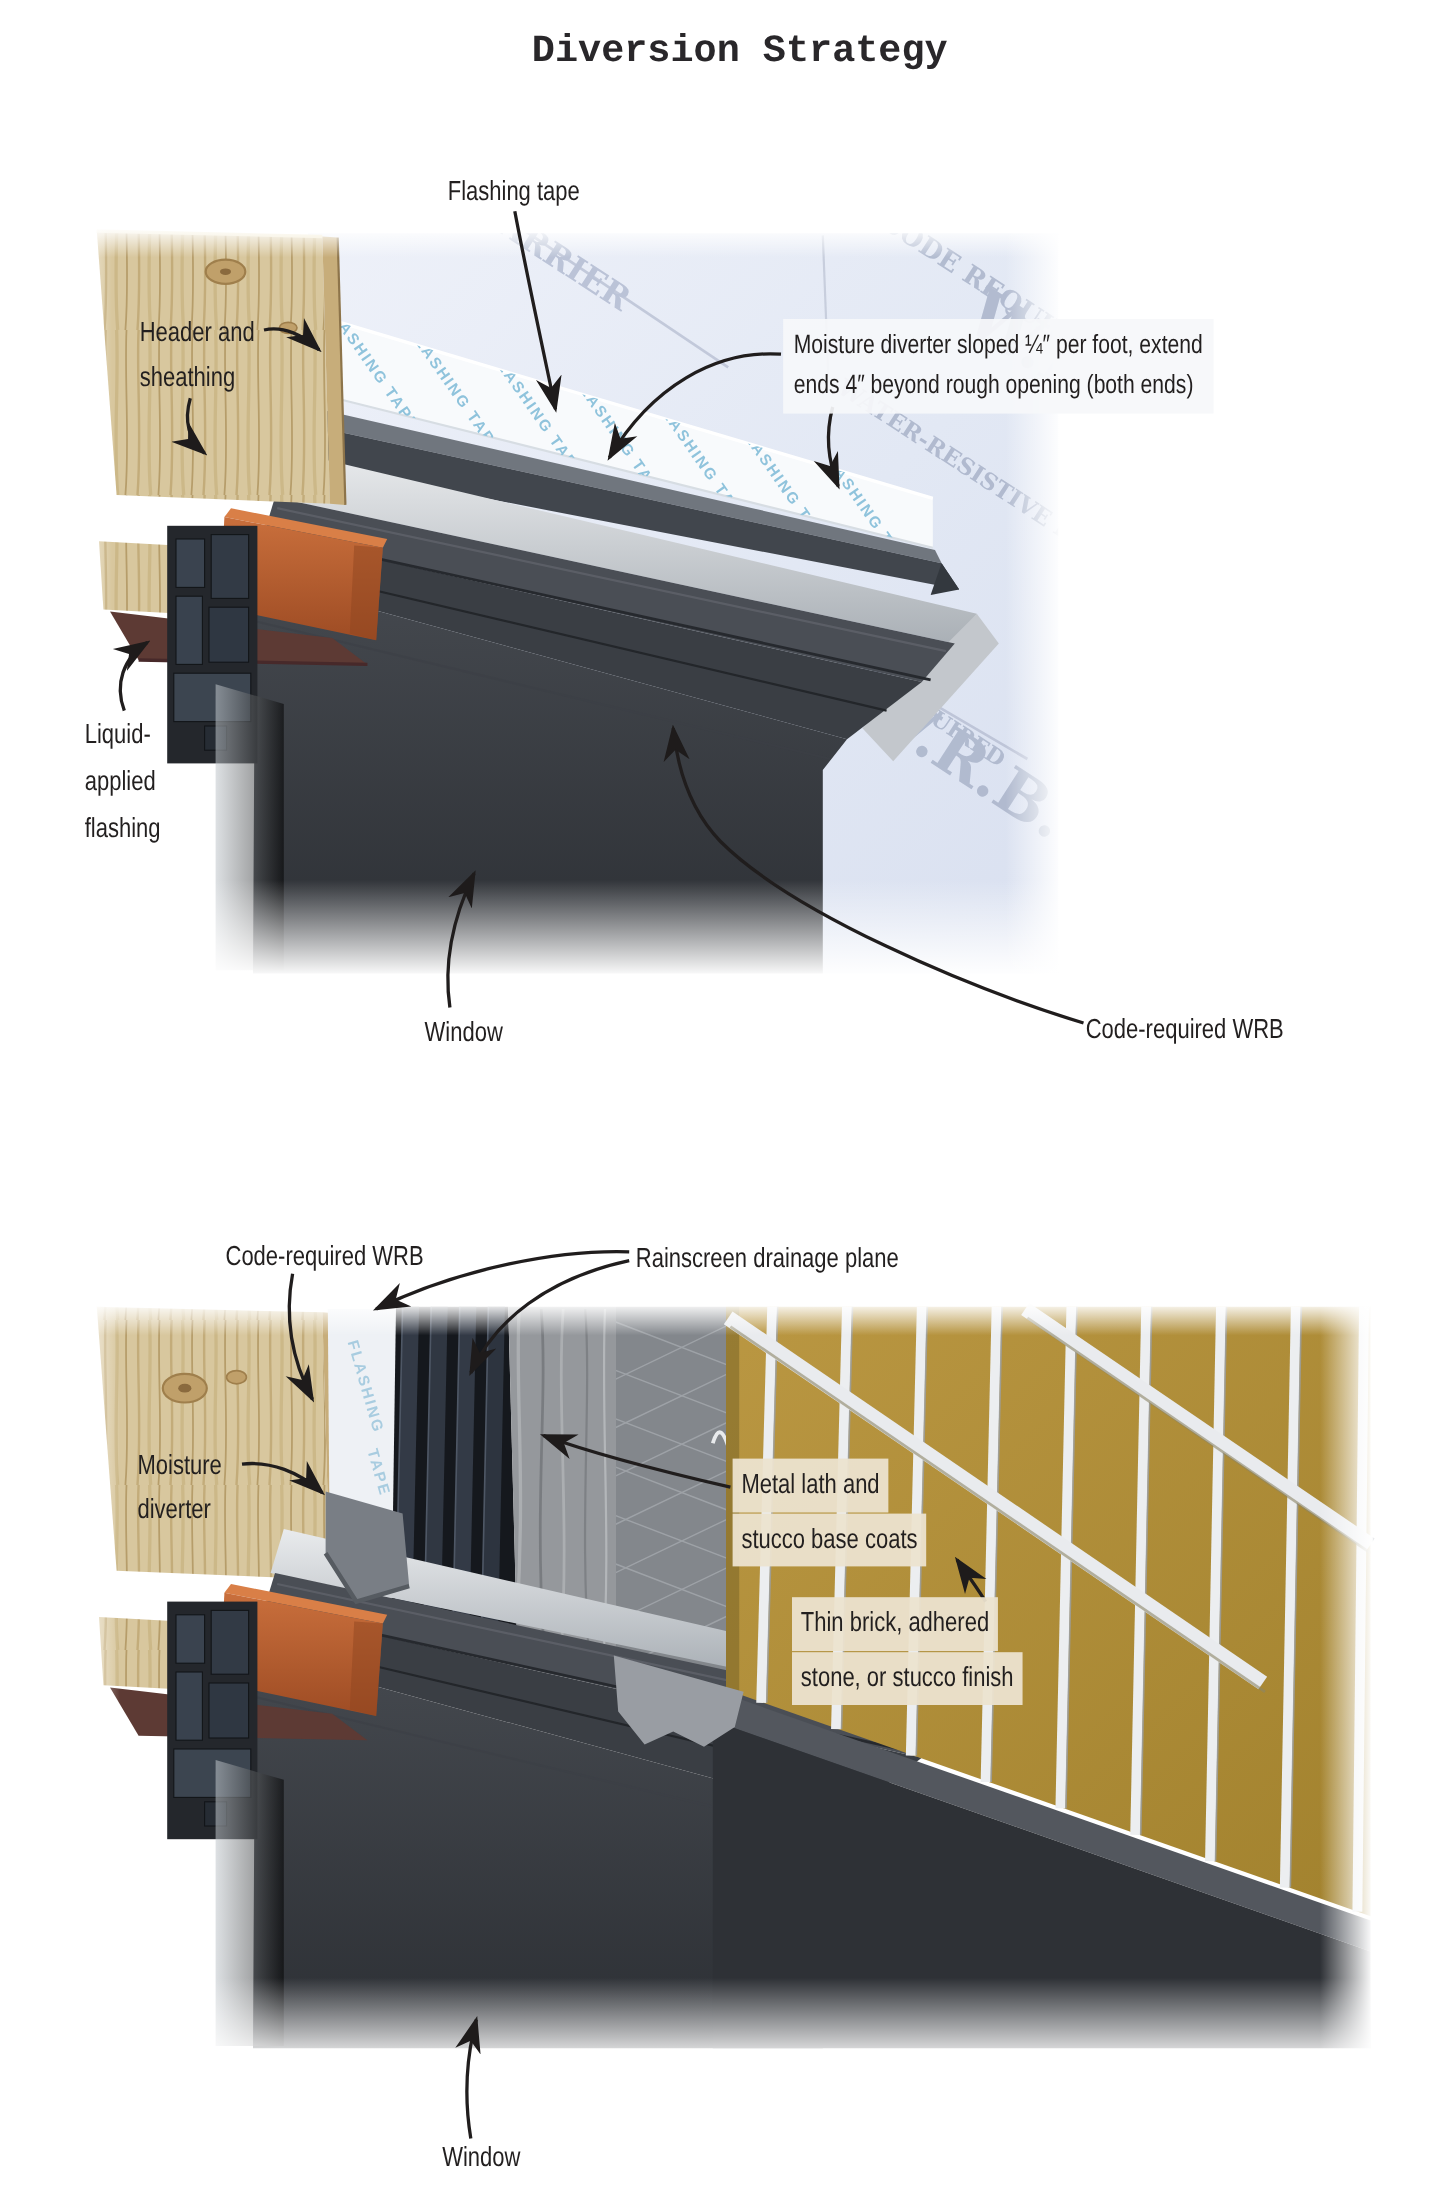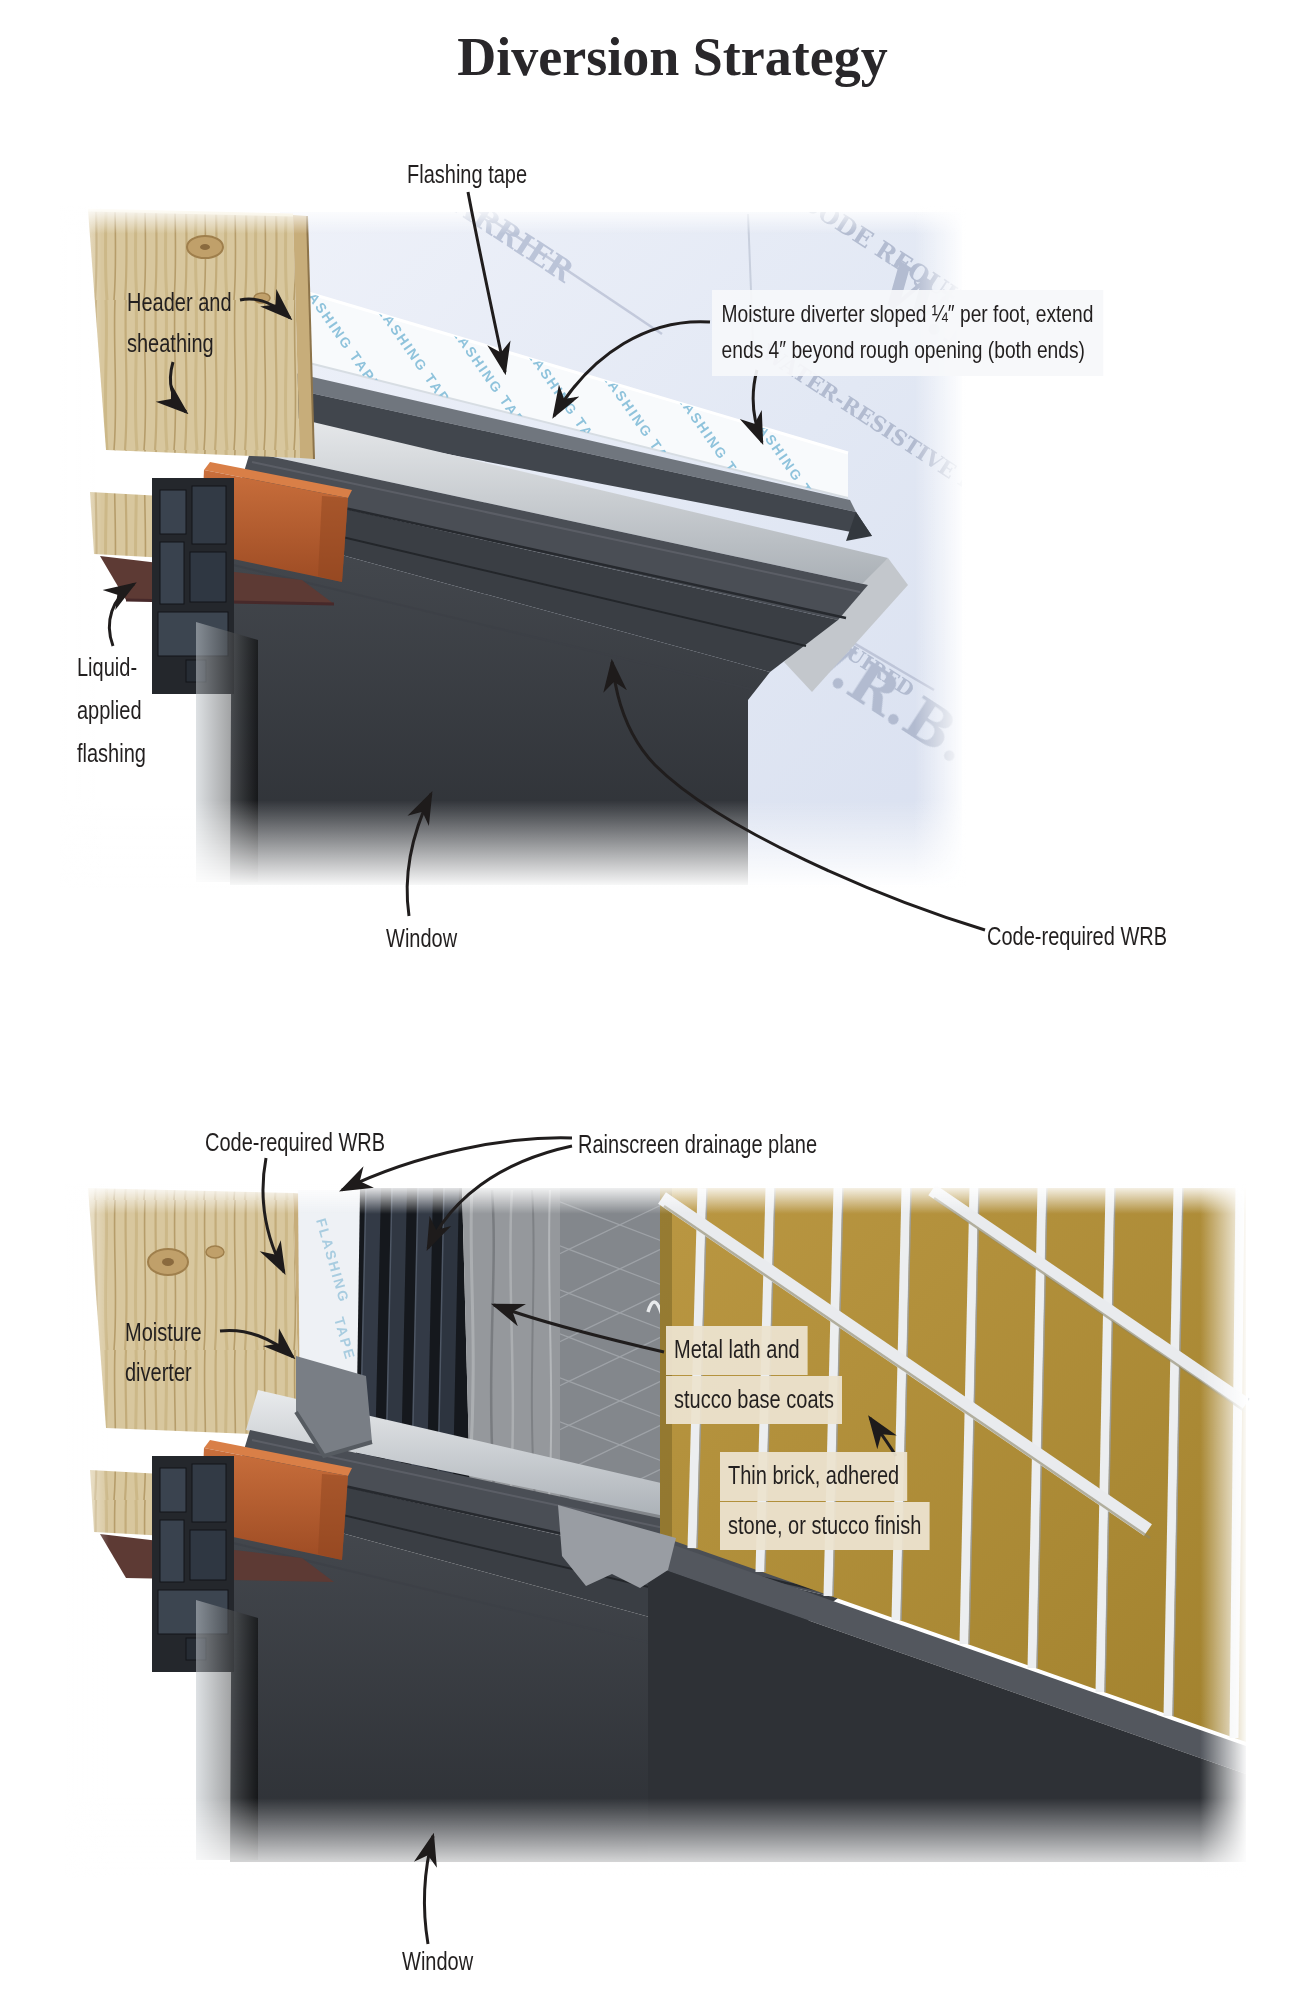--- a/index.html
+++ b/index.html
@@ -1,20 +1,20 @@
 <!DOCTYPE html>
 <html><head>
 <meta charset="utf-8">
 <style>
   html,body{margin:0;padding:0;background:#ffffff;}
   .page{position:relative;width:1301px;height:1999px;background:#fff;overflow:hidden;
         font-family:"Liberation Sans",sans-serif;}
   .title{position:absolute;left:0;right:0;top:26px;text-align:center;
-         font-family:Liberation Serif, serif;font-weight:bold;
-         font-size:54px;color:#29272a;letter-spacing:0px;padding-left:44px;}
+         font-family:Liberation Mono, monospace;font-weight:bold;
+         font-size:35px;color:#29272a;letter-spacing:0px;padding-left:44px;}
   svg.art{position:absolute;left:0;top:0;}
   .lbl{position:absolute;color:#221f1f;font-size:25px;line-height:1.62;
        transform:scaleX(.8);transform-origin:0 0;white-space:nowrap;}
   .lbl .ln{display:block;}
   .note{background:rgba(246,247,250,.93);padding:6px 12px 8px 12px;font-size:24px;line-height:1.5;}
   .tags{background:none;padding:0;}
   .tags .ln{display:table;background:rgba(236,227,207,.95);padding:3px 10px 5px 10px;margin:0 0 1px 0;}
 </style>
 </head>
 <body>

